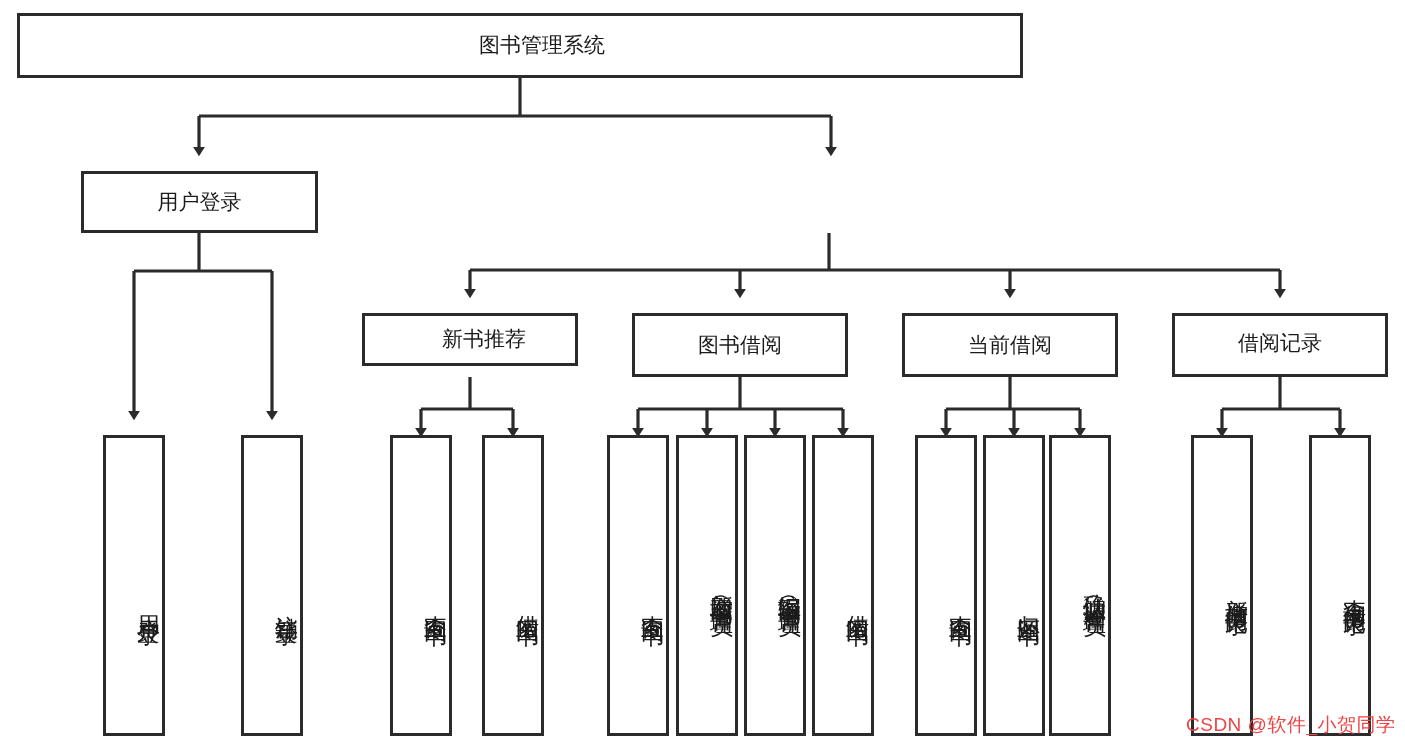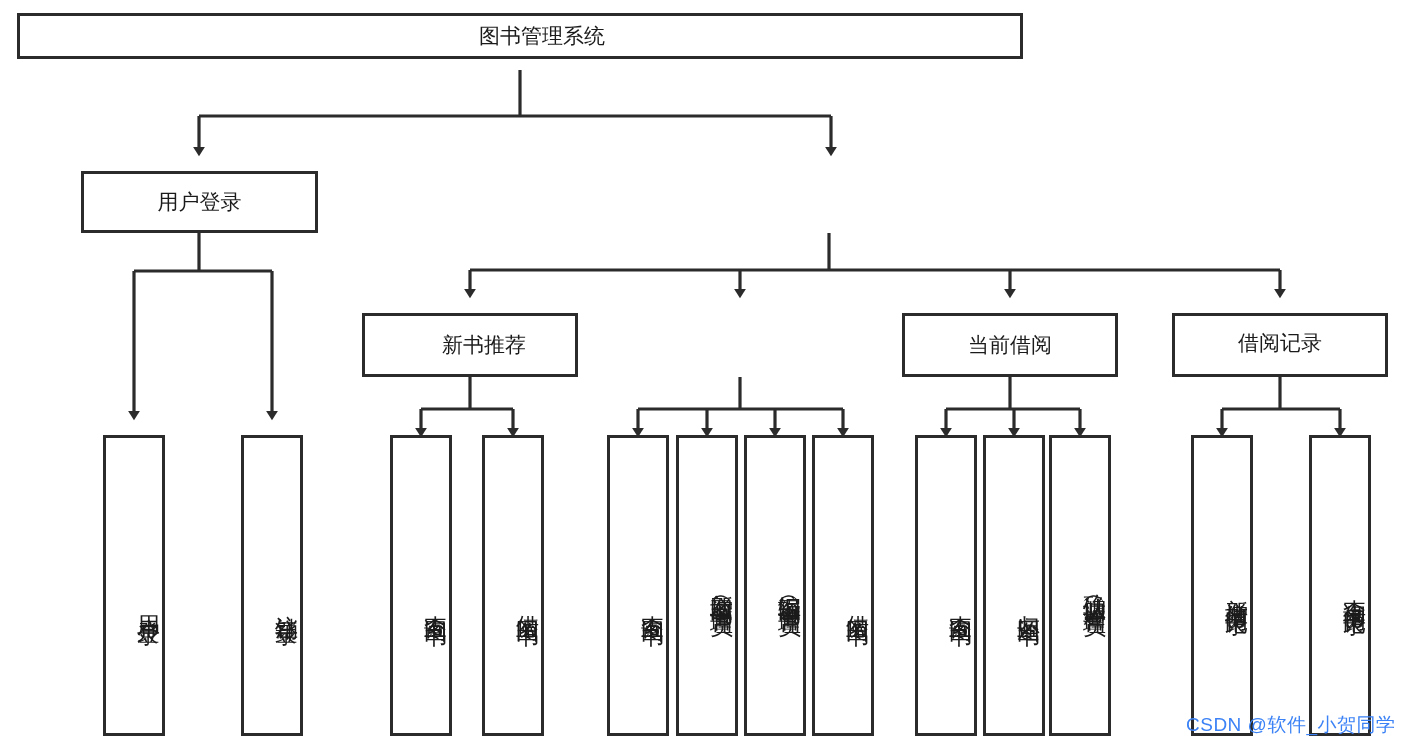--- a/index.html
+++ b/index.html
@@ -54,21 +54,21 @@
     padding-top: 8px;
   }
   .node .label {
     display: block;
   }
   #watermark {
     position: absolute;
     left: 1186px;
     top: 712px;
     font-size: 19px;
-    color: #3b82f6;
+    color: #ef4444;
     letter-spacing: 0.5px;
     white-space: nowrap;
     z-index: 5;
     font-family: "Liberation Sans", "DejaVu Sans", sans-serif;
   }
 </style>
 </head>
 <body>
 
 <div id="canvas">
@@ -116,30 +116,33 @@
       <path d="M1014,409 L1014,429" marker-end="url(#arrow)"></path>
       <path d="M1080,409 L1080,429" marker-end="url(#arrow)"></path>
 
       <path d="M1280,377 L1280,409"></path>
       <path d="M1222,409 L1340,409"></path>
       <path d="M1222,409 L1222,429" marker-end="url(#arrow)"></path>
       <path d="M1340,409 L1340,429" marker-end="url(#arrow)"></path>
     </g>
   </svg>
 
-  <div class="node h" style="left:17px; top:13px; width:1006px; height:46px;padding-left:44px;">
+  <div class="node h" style="left:17px; top:13px; width:1006px; height:65px;padding-left:44px;">
     <span class="label">图书管理系统</span>
   </div>
 
   <div class="node h" style="left:81px; top:171px; width:237px; height:62px;">
     <span class="label">用户登录</span>
   </div>
 
-  <div class="node h" style="left:362px; top:313px; width:216px; height:64px;padding-left:28px;">
+  <div class="node h" style="left:362px; top:313px; width:216px; height:53px;padding-left:28px;">
     <span class="label">新书推荐</span>
+  </div>
+  <div class="node h" style="left:632px; top:313px; width:216px; height:64px;">
+    <span class="label">图书借阅</span>
   </div>
   <div class="node h" style="left:902px; top:313px; width:216px; height:64px;">
     <span class="label">当前借阅</span>
   </div>
   <div class="node h" style="left:1172px; top:313px; width:216px; height:64px;font-family:Liberation Mono, monospace;">
     <span class="label">借阅记录</span>
   </div>
 
   <div class="node v" style="left:103px; top:435px; width:62px; height:301px;">
     <span class="label">用户登录</span>

